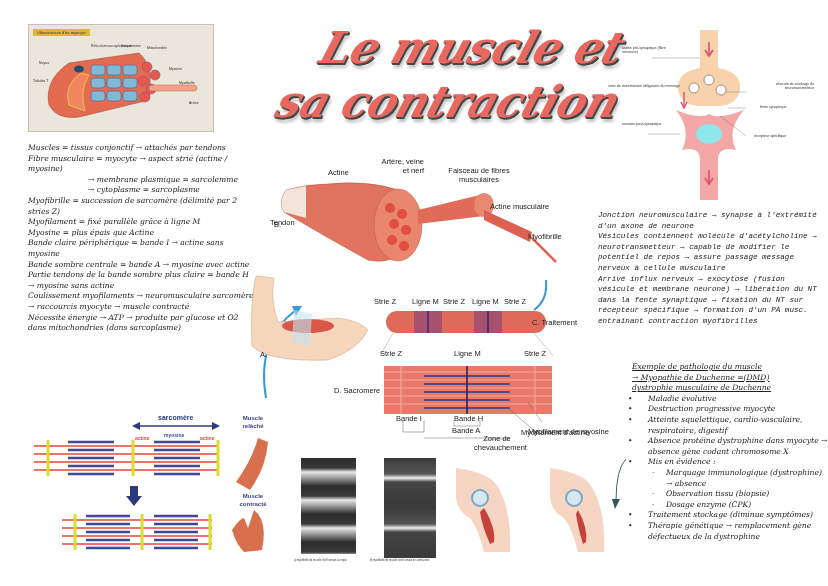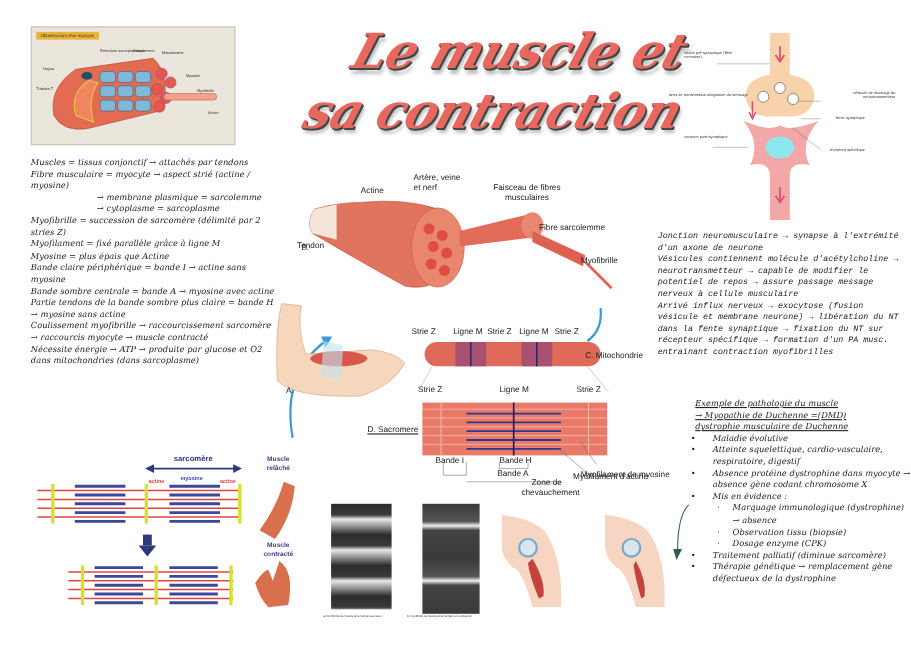--- a/index.html
+++ b/index.html
@@ -103,21 +103,21 @@
   <div>Muscles = tissus conjonctif → attachés par tendons</div>
   <div>Fibre musculaire = myocyte → aspect strié (actine / myosine)</div>
   <div class="ind">→ membrane plasmique = sarcolemme</div>
   <div class="ind">→ cytoplasme = sarcoplasme</div>
   <div>Myofibrille = succession de sarcomère (délimité par 2 stries Z)</div>
   <div>Myofilament = fixé parallèle grâce à ligne M</div>
   <div>Myosine = plus épais que Actine</div>
   <div>Bande claire périphérique = bande I → actine sans myosine</div>
   <div>Bande sombre centrale = bande A → myosine avec actine</div>
   <div>Partie tendons de la bande sombre plus claire = bande H → myosine sans actine</div>
-  <div>Coulissement myofibrille → raccourcissement sarcomère → raccourcis myocyte → muscle contracté</div>
+  <div>Coulissement myofilaments → neuromusculaire sarcomère → raccourcis myocyte → muscle contracté</div>
   <div>Nécessite énergie → ATP → produite par glucose et O2 dans mitochondries (dans sarcoplasme)</div>
 </div>
 
 <div class="abs" style="left:248px;top:150px;width:350px;height:290px;">
   <svg class="abs" style="left:0;top:0" width="350" height="290" viewBox="0 0 350 290">
 
     <path d="M38 40 Q30 52 36 62 Q80 88 120 110 Q150 116 160 90 Q170 60 150 40 Q120 30 80 34 Q60 34 38 40Z" fill="#e0745e" stroke="#c04e3e" stroke-width="0.6"></path>
     <path d="M38 40 Q30 52 36 62 L58 68 L58 36Z" fill="#f4e4da"></path>
     <ellipse cx="150" cy="75" rx="24" ry="36" fill="#e9866e" stroke="#c95a48" stroke-width="0.6"></ellipse>
     <g fill="#e04e40">
@@ -174,66 +174,67 @@
       <path d="M155 270 L155 282 L176 282 L176 270"></path>
       <path d="M206 270 L206 276 L232 276 L232 270"></path>
       <path d="M176 288 L262 288"></path>
       <path d="M236 290 L262 290"></path>
       <line x1="260" y1="258" x2="290" y2="284"></line>
       <line x1="280" y1="252" x2="294" y2="272"></line>
     </g>
   </svg>
   <div class="lbl" style="left:22px;top:22px;margin-top:46px;">Tendon</div>
   <div class="lbl" style="left:80px;top:18px;">Actine</div>
-  <div class="lbl" style="left:128px;top:7px;width:48px;white-space:normal;text-align:left;line-height:9px;">Artère, veine et nerf</div>
+  <div class="lbl" style="left:128px;top:7px;width:48px;white-space:normal;text-align:right;line-height:9px;">Artère, veine et nerf</div>
   <div class="lbl" style="left:196px;top:16px;width:70px;white-space:normal;text-align:center;line-height:9px;">Faisceau de fibres musculaires</div>
-  <div class="lbl" style="left:242px;top:52px;">Fibre sarcolemme</div>
+  <div class="lbl" style="left:242px;top:52px;">Actine musculaire</div>
   <div class="lbl" style="left:280px;top:82px;">Myofibrille</div>
   <div class="lbl" style="left:26px;top:70px;">B.</div>
   <div class="lbl" style="left:12px;top:200px;">A.</div>
   <div class="lbl" style="left:126px;top:147px;">Strie Z</div>
   <div class="lbl" style="left:164px;top:147px;">Ligne M</div>
   <div class="lbl" style="left:195px;top:147px;">Strie Z</div>
   <div class="lbl" style="left:224px;top:147px;">Ligne M</div>
   <div class="lbl" style="left:256px;top:147px;">Strie Z</div>
-  <div class="lbl" style="left:284px;top:168px;">C. Mitochondrie</div>
+  <div class="lbl" style="left:284px;top:168px;">C. Traitement</div>
   <div class="lbl" style="left:132px;top:199px;">Strie Z</div>
   <div class="lbl" style="left:206px;top:199px;">Ligne M</div>
   <div class="lbl" style="left:276px;top:199px;">Strie Z</div>
-  <div class="lbl" style="left:86px;top:236px;text-decoration:underline;">D. Sacromere</div>
+  <div class="lbl" style="left:86px;top:236px;">D. Sacromere</div>
   <div class="lbl" style="left:206px;top:264px;">Bande H</div>
   <div class="lbl" style="left:148px;top:264px;text-align:center;">Bande I</div>
   <div class="lbl" style="left:204px;top:276px;">Bande A</div>
   <div class="lbl" style="left:226px;top:284px;width:46px;white-space:normal;text-align:center;line-height:9px;">Zone de chevauchement</div>
   <div class="lbl" style="left:273px;top:263px;margin-top:15px;">Myofilament d'actine</div>
   <div class="lbl" style="left:280px;top:277px;">Myofilament de myosine</div>
 </div>
 
 <div class="abs note" style="left:598px;top:210px;width:224px;font-family:Liberation Mono, monospace;">
   <div>Jonction neuromusculaire → synapse à l'extrémité d'un axone de neurone</div>
   <div>Vésicules contiennent molécule d'acétylcholine → neurotransmetteur → capable de modifier le potentiel de repos → assure passage message nerveux à cellule musculaire</div>
   <div>Arrivé influx nerveux → exocytose (fusion vésicule et membrane neurone) → libération du NT dans la fente synaptique → fixation du NT sur récepteur spécifique → formation d'un PA musc. entrainant contraction myofibrilles</div>
 </div>
 
 <div class="abs note" style="left:632px;top:362px;width:196px;">
   <div class="patho-title">Exemple de pathologie du muscle</div>
   <div class="patho-title">→ Myopathie de Duchenne =(DMD)</div>
   <div class="patho-title">dystrophie musculaire de Duchenne</div>
   <ul class="bul" style="margin-left:-10px;">
     <li>Maladie évolutive</li>
+    <li>Destruction progressive myocyte</li>
     <li>Atteinte squelettique, cardio-vasculaire, respiratoire, digestif</li>
     <li>Absence protéine dystrophine dans myocyte → absence gène codant chromosome X</li>
     <li><span>Mis en évidence :</span>
       <ul class="sub" style="list-style:none;margin-left:-26px;">
         <li>Marquage immunologique (dystrophine) → absence</li>
         <li>Observation tissu (biopsie)</li>
         <li>Dosage enzyme (CPK)</li>
       </ul>
     </li>
-    <li>Traitement palliatif (diminue sarcomère)</li>
+    <li>Traitement stockage (diminue symptômes)</li>
     <li>Thérapie génétique → remplacement gène défectueux de la dystrophine</li>
   </ul>
 </div>
 
 <svg class="abs" style="left:612px;top:455px" width="20" height="60" viewBox="0 0 20 60">
   <path d="M14 4 Q4 14 4 46" stroke="#3d6460" stroke-width="1" fill="none"></path>
   <path d="M0 44 L8 44 L3 54Z" fill="#2e5a55"></path>
 </svg>
 
 <div class="abs" style="left:22px;top:410px;width:250px;height:152px;">

